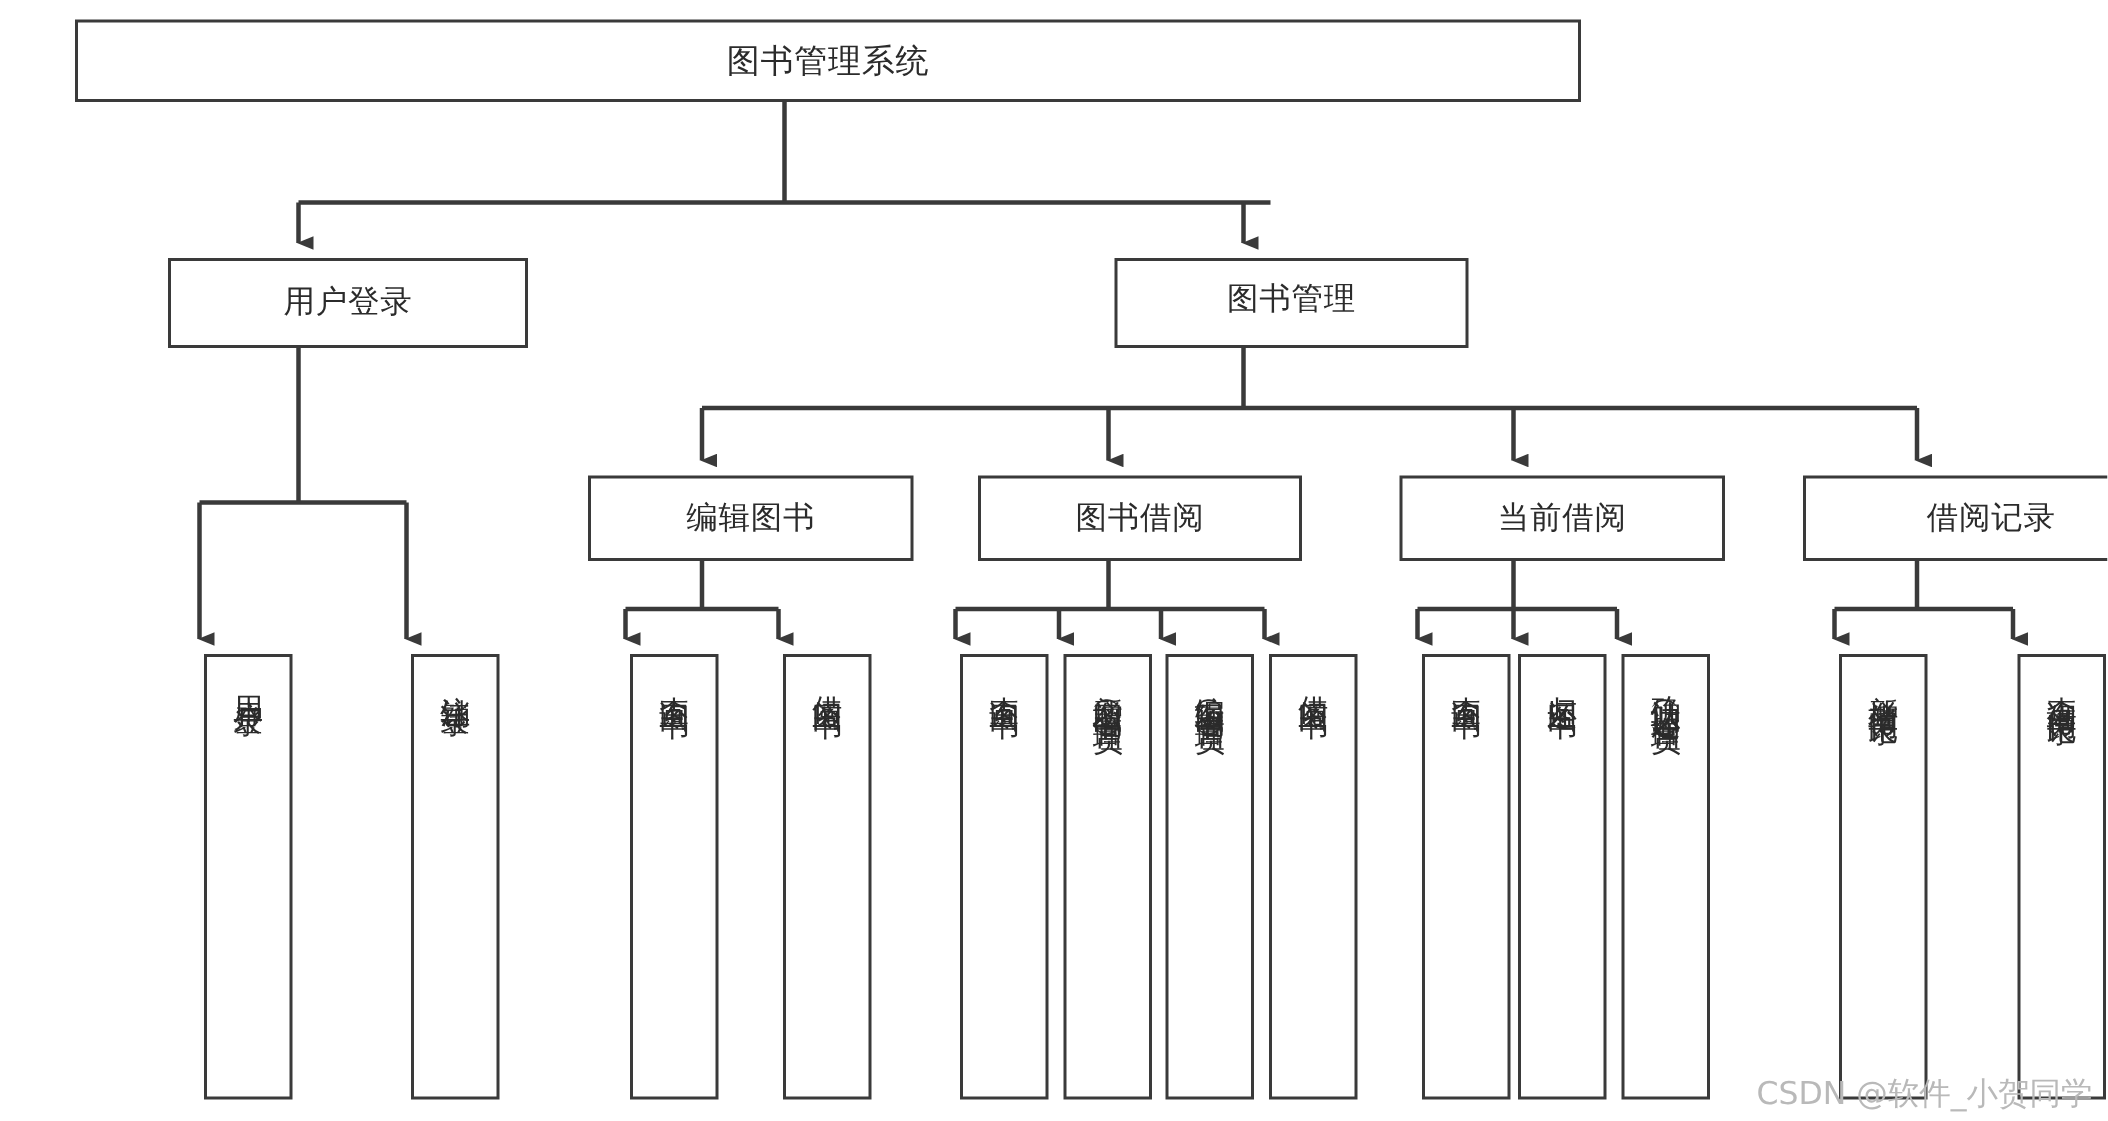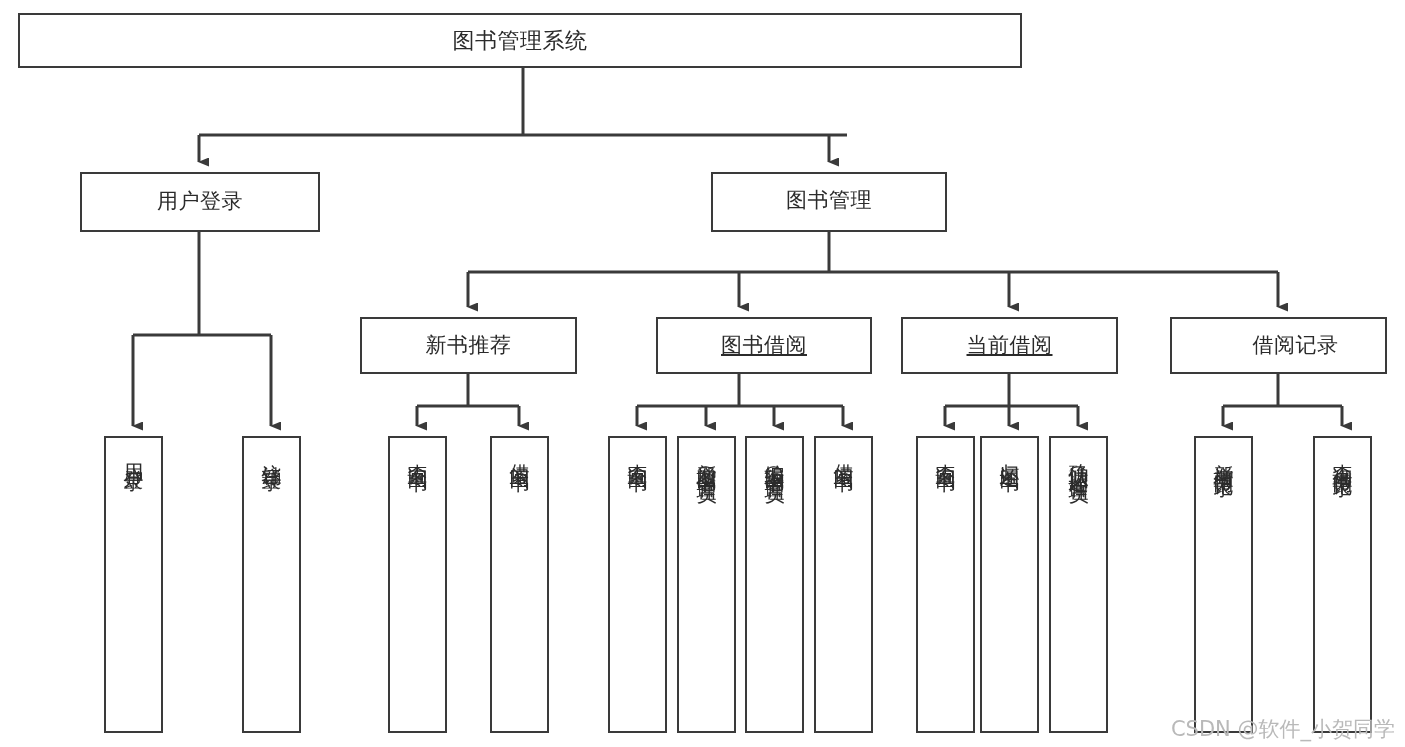--- a/index.html
+++ b/index.html
@@ -28,20 +28,21 @@
   .node {
     position: absolute;
     box-sizing: border-box;
     border: 2px solid #3a3a3a;
     background: #ffffff;
     display: flex;
     align-items: center;
     justify-content: center;
     color: #2b2b2b;
     letter-spacing: 0.5px;
+    margin-left: 32px;
   }
   .node-h {
     font-size: 21px;
     line-height: 1.2;
   }
   .node-root {
     font-size: 22px;
   }
   .node-leaf {
     font-size: 20px;
@@ -127,26 +128,26 @@
   </div>
 
   <div class="node node-h" style="left:80px; top:172px; width:240px; height:60px;">
     <span>用户登录</span>
   </div>
   <div class="node node-h" style="left:711px; top:172px; width:236px; height:60px;font-family:Liberation Mono, monospace;">
     <span>图书管理</span>
   </div>
 
   <div class="node node-h" style="left:360px; top:317px; width:217px; height:57px;">
-    <span>新书推荐</span>
+    <span>编辑图书</span>
   </div>
-  <div class="node node-h" style="left:656px; top:317px; width:216px; height:57px;text-decoration:underline;">
+  <div class="node node-h" style="left:620px; top:317px; width:216px; height:57px;">
     <span>图书借阅</span>
   </div>
-  <div class="node node-h" style="left:901px; top:317px; width:217px; height:57px;text-decoration:underline;">
+  <div class="node node-h" style="left:901px; top:317px; width:217px; height:57px;">
     <span>当前借阅</span>
   </div>
   <div class="node node-h" style="left:1170px; top:317px; width:217px; height:57px;padding-left:34px;">
     <span>借阅记录</span>
   </div>
 
   <div class="node node-leaf" style="left:104px; top:436px; width:59px; height:297px;">
     <span class="vtext">用户登录</span>
   </div>
   <div class="node node-leaf" style="left:242px; top:436px; width:59px; height:297px;">

